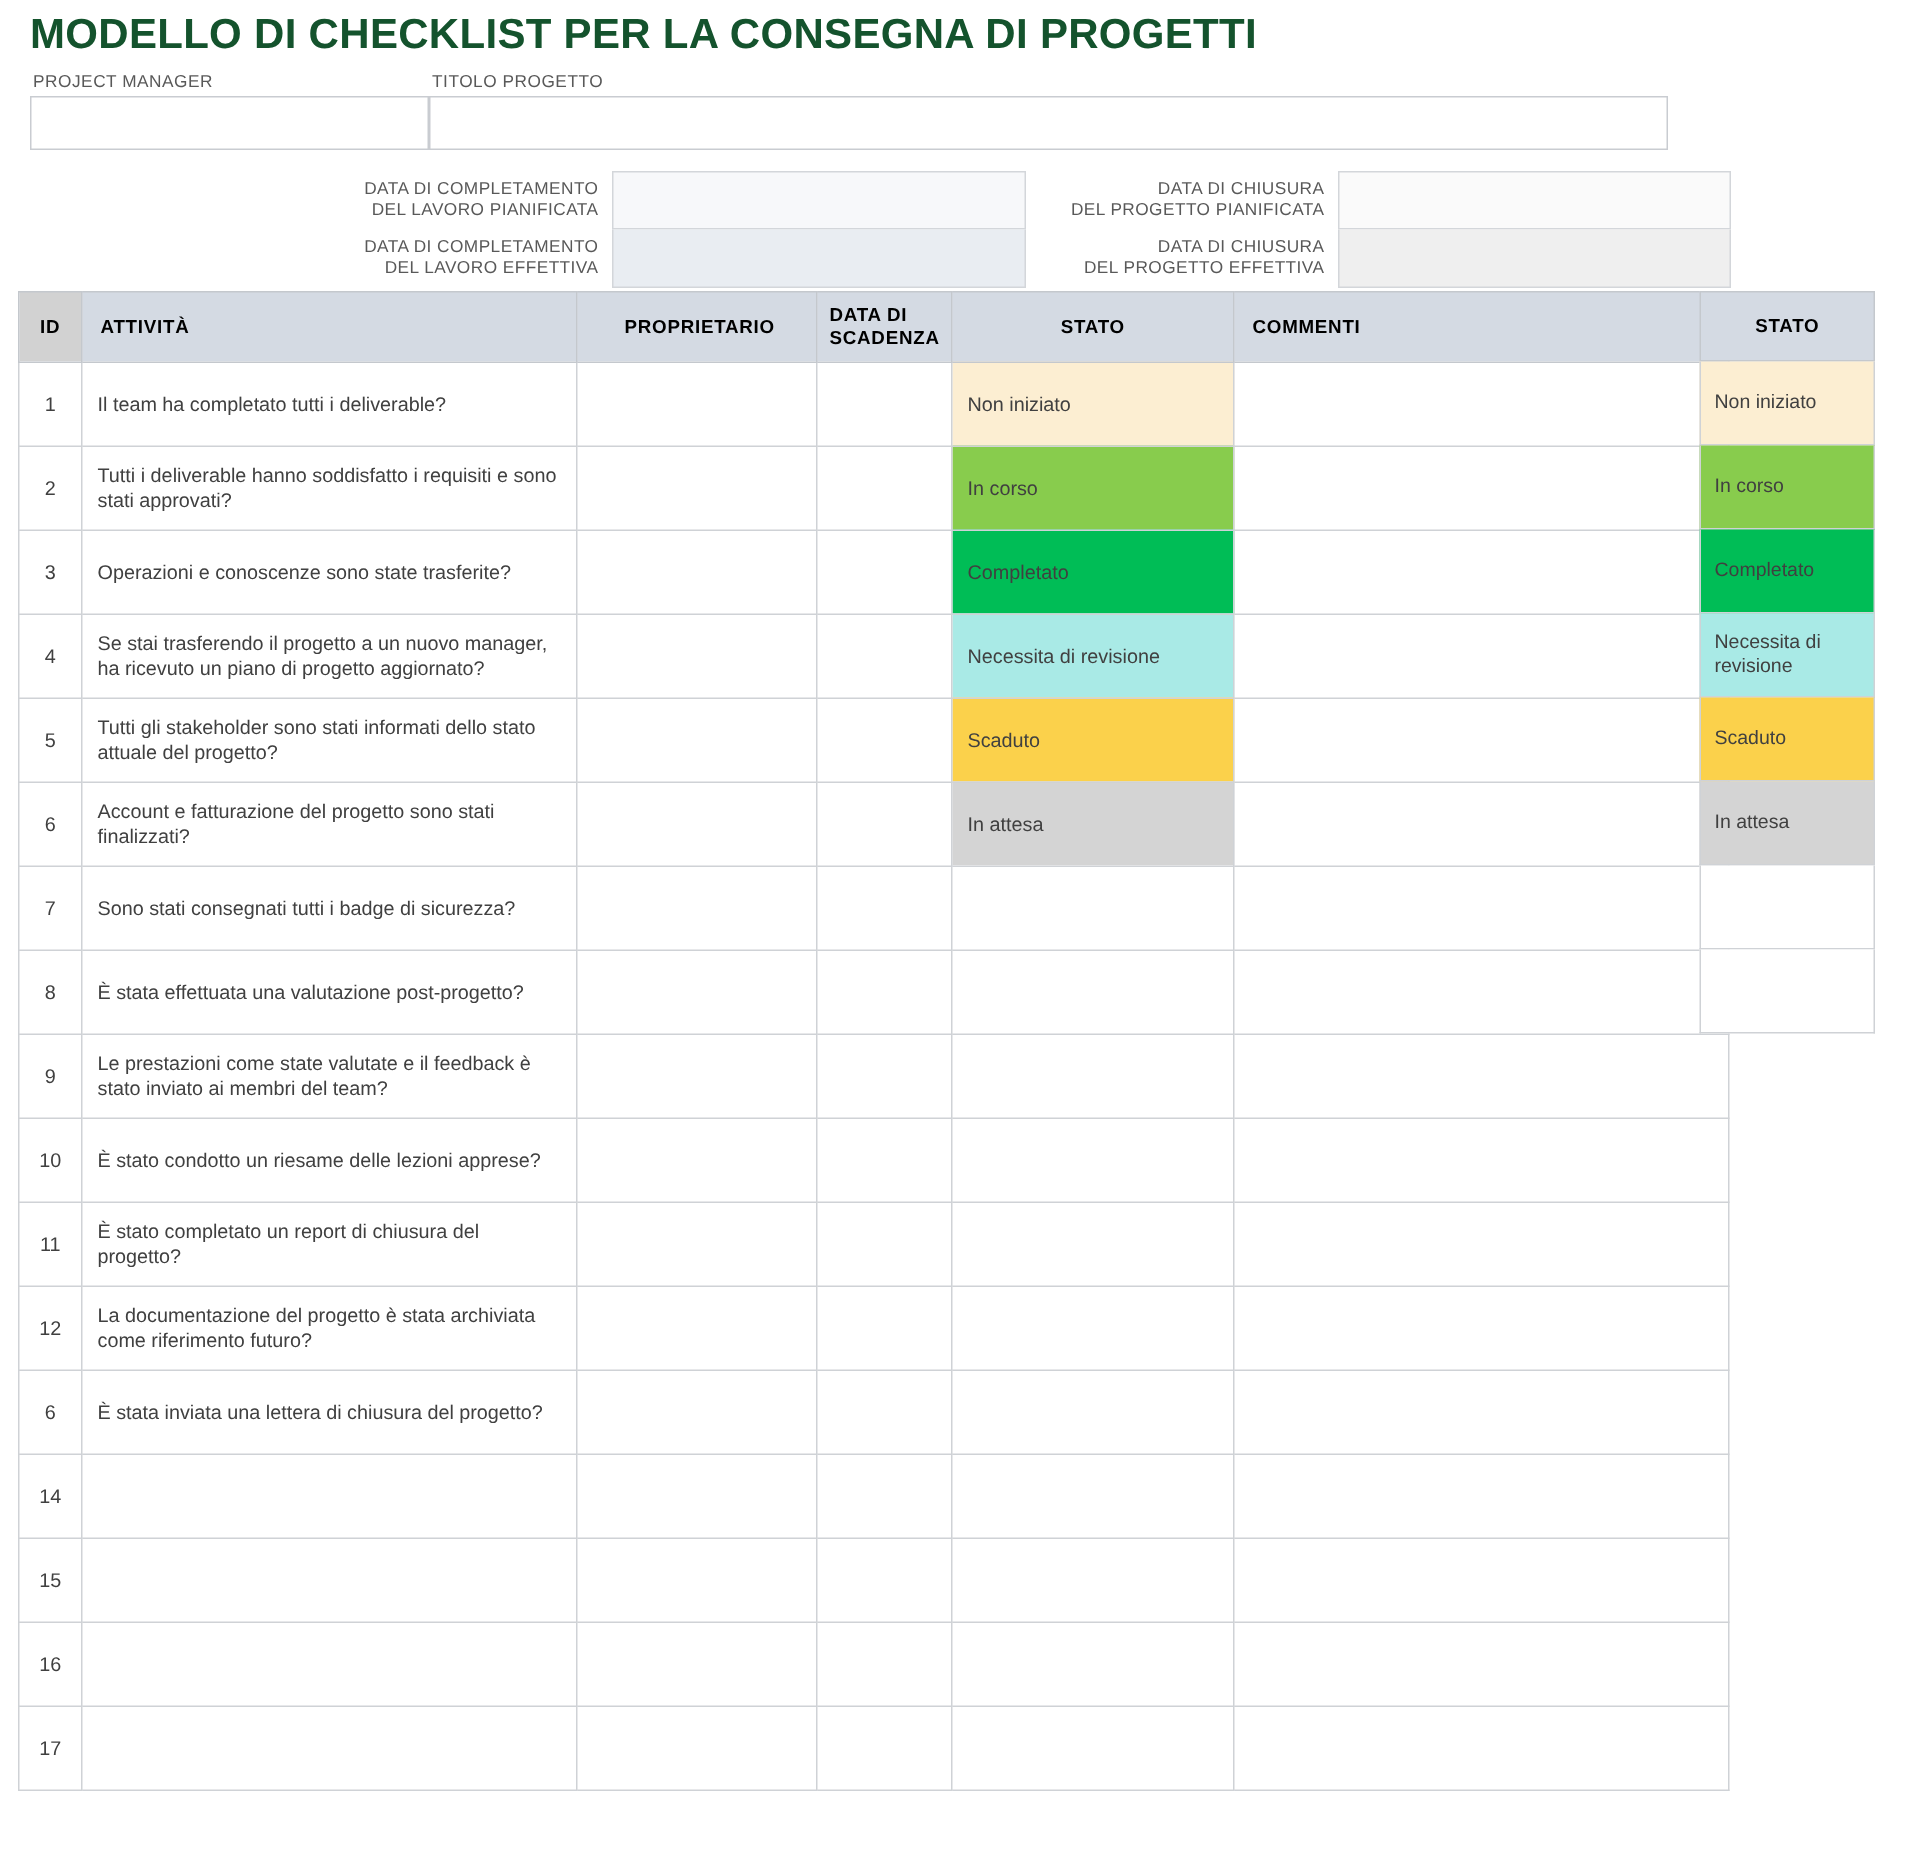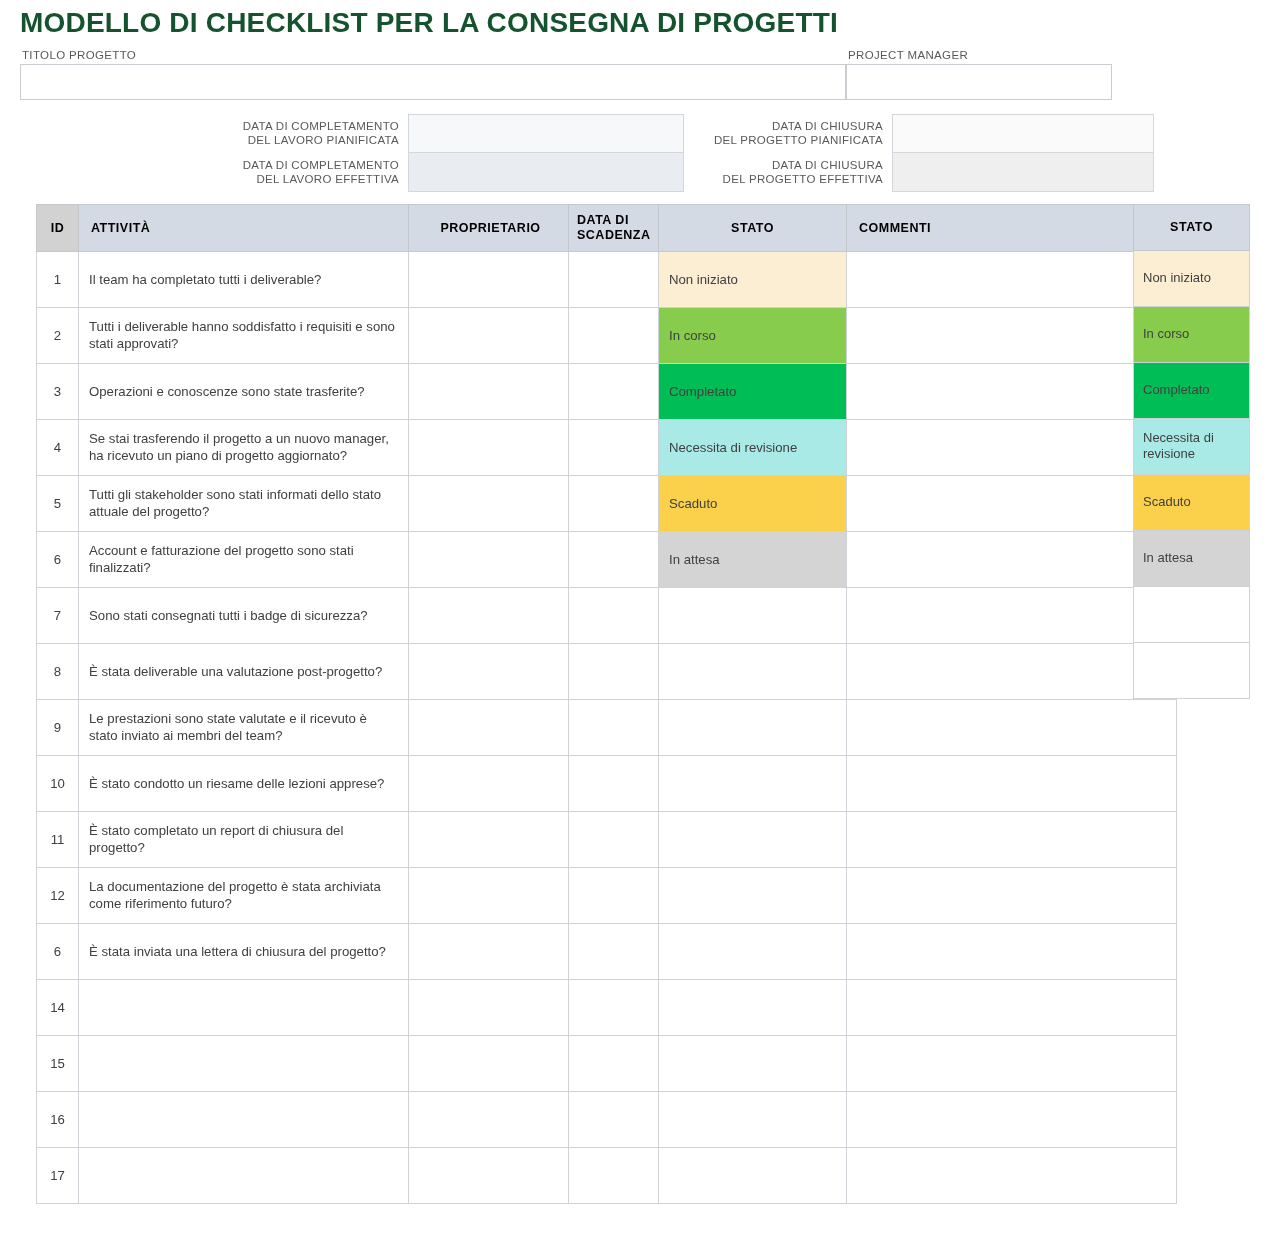--- a/index.html
+++ b/index.html
@@ -87,22 +87,22 @@
   .date-box.tone-b { background: #e9edf2; }
   .date-box.tone-c { background: #fafafa; }
   .date-box.tone-d { background: #efefef; }
   .date-group.right .date-box { width: 262px; }
   .date-group.right .date-label { width: 200px; }
   .date-group.left  .date-label { width: 212px; }
 
   
   .table-wrap {
     position: relative;
-    margin-top: 12px;
-    padding-left: 36px;
+    margin-top: 2px;
+    padding-left: 12px;
     border-radius: 17px;
   }
   table.checklist {
     border-collapse: collapse;
     table-layout: fixed;
     width: 1090px;
     font-size: 13px;
   }
   table.checklist th {
     background: #d4dae3;
@@ -194,26 +194,26 @@
 </style>
 </head>
 <body>
 
 <div class="page">
 
   <h1 class="doc-title">MODELLO DI CHECKLIST PER LA CONSEGNA DI PROGETTI</h1>
 
   <div class="top-block">
     <div class="id-row">
+      <div class="id-field pm-field">
+        <div class="field-label">PROJECT MANAGER</div>
+        <div class="field-box"></div>
+      </div>
       <div class="id-field title-field">
         <div class="field-label">TITOLO PROGETTO</div>
-        <div class="field-box"></div>
-      </div>
-      <div class="id-field pm-field">
-        <div class="field-label">PROJECT MANAGER</div>
         <div class="field-box"></div>
       </div>
     </div>
 
     <div class="date-grid">
 
       <div class="date-group left">
         <div class="date-labels">
           <div class="date-label">
             <span>DATA DI COMPLETAMENTO</span>
@@ -317,29 +317,29 @@
           <tr>
             <td class="c-id">7</td>
             <td class="c-task">Sono stati consegnati tutti i badge di sicurezza?</td>
             <td class="c-owner"></td>
             <td class="c-due"></td>
             <td class="c-status"></td>
             <td class="c-comments"></td>
           </tr>
           <tr>
             <td class="c-id">8</td>
-            <td class="c-task">È stata deliverable una valutazione post-progetto?</td>
+            <td class="c-task">È stata effettuata una valutazione post-progetto?</td>
             <td class="c-owner"></td>
             <td class="c-due"></td>
             <td class="c-status"></td>
             <td class="c-comments"></td>
           </tr>
           <tr>
             <td class="c-id">9</td>
-            <td class="c-task">Le prestazioni sono state valutate e il ricevuto è stato inviato ai membri del team?</td>
+            <td class="c-task">Le prestazioni come state valutate e il feedback è stato inviato ai membri del team?</td>
             <td class="c-owner"></td>
             <td class="c-due"></td>
             <td class="c-status"></td>
             <td class="c-comments"></td>
           </tr>
           <tr>
             <td class="c-id">10</td>
             <td class="c-task">È stato condotto un riesame delle lezioni apprese?</td>
             <td class="c-owner"></td>
             <td class="c-due"></td>

